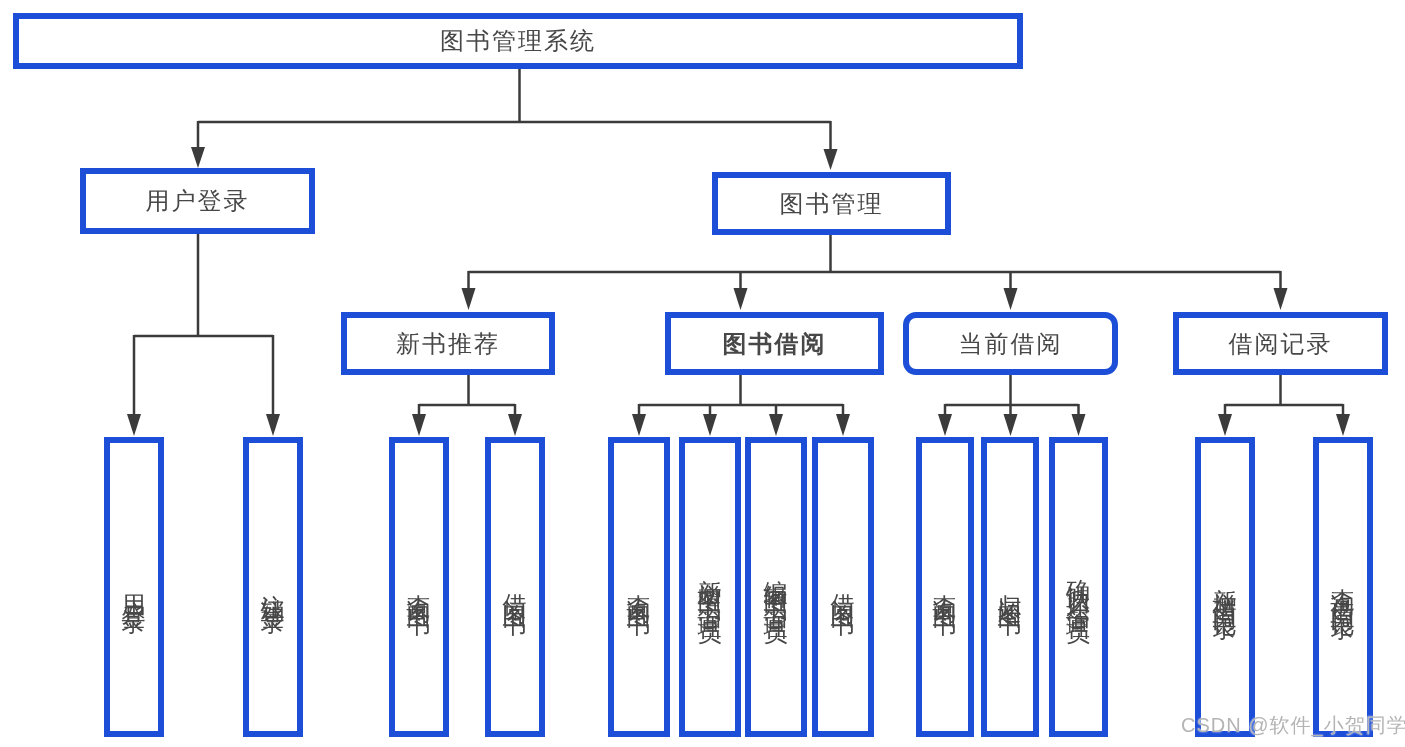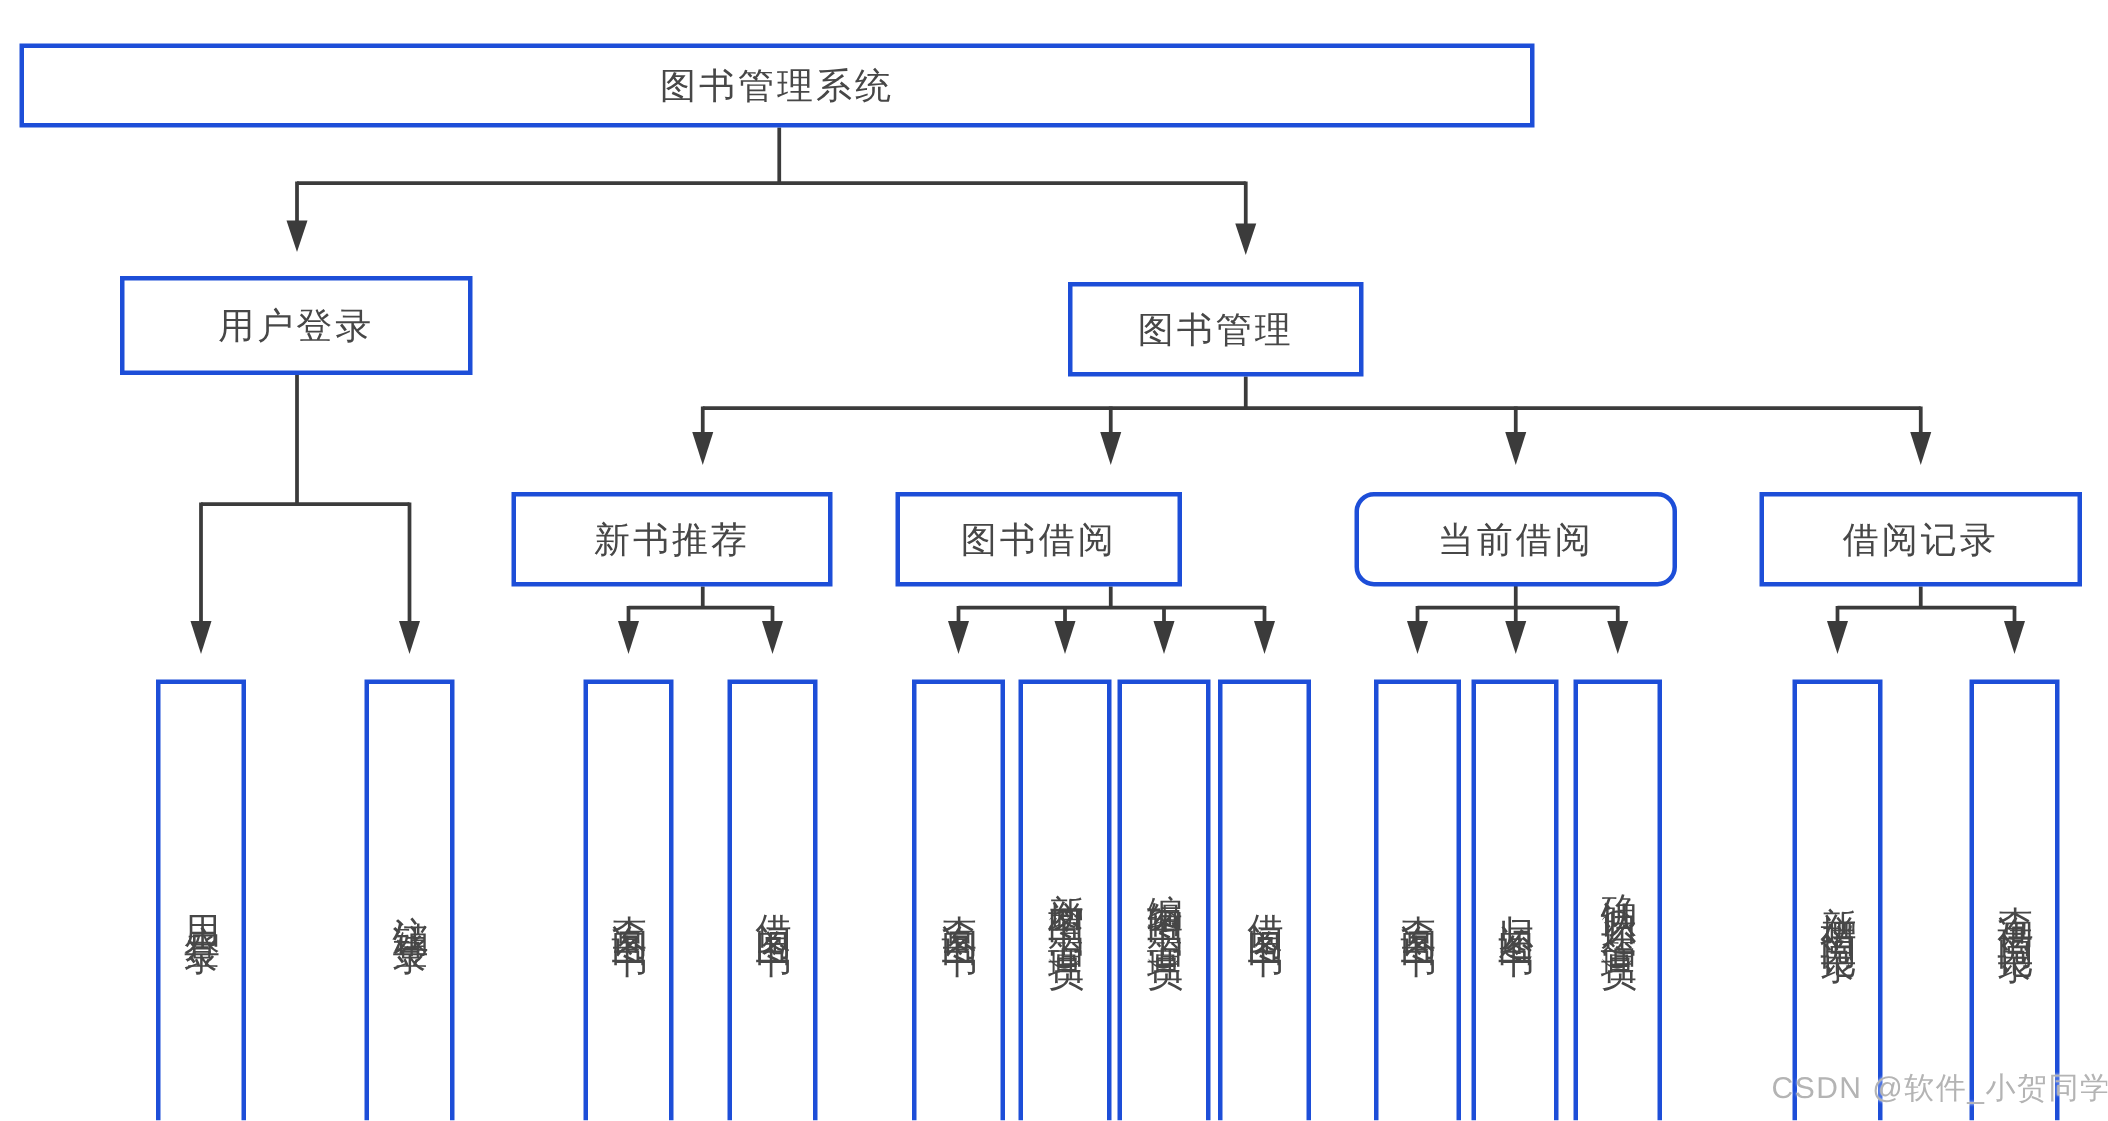--- a/index.html
+++ b/index.html
@@ -20,30 +20,29 @@
     left: 0;
     top: 0;
     width: 1405px;
     height: 747px;
     z-index: 1;
   }
   .node {
     position: absolute;
     box-sizing: border-box;
     background: #ffffff;
-    border: 3px solid #1d4ed8;
+    border: 6px solid #1d4ed8;
     display: flex;
     align-items: center;
     justify-content: center;
     color: #474747;
     font-size: 24px;
     letter-spacing: 2px;
     z-index: 2;
     text-align: center;
-    margin-top: 16px;
   }
   .node.leaf {
     padding: 0;
   }
   .vtext {
     writing-mode: vertical-lr;
     text-orientation: mixed;
     letter-spacing: 6px;
     line-height: 1.05;
     font-size: 24px;
@@ -141,24 +140,24 @@
       <path d="M1225 404 V416"></path>
       <polygon points="1218,414 1232,414 1225,436"></polygon>
       <path d="M1343 404 V416"></path>
       <polygon points="1336,414 1350,414 1343,436"></polygon>
     </g>
   </svg>
 
   <div class="node" style="left:13px; top:13px; width:1010px; height:56px;">图书管理系统</div>
 
   <div class="node" style="left:80px; top:168px; width:235px; height:66px;">用户登录</div>
-  <div class="node" style="left:712px; top:172px; width:197px; height:63px;">图书管理</div>
+  <div class="node" style="left:712px; top:172px; width:239px; height:63px;">图书管理</div>
 
   <div class="node" style="left:341px; top:312px; width:214px; height:63px;">新书推荐</div>
-  <div class="node" style="left:597px; top:312px; width:191px; height:63px;">图书借阅</div>
+  <div class="node" style="left:665px; top:312px; width:219px; height:63px;font-weight:bold;">图书借阅</div>
   <div class="node" style="left:903px; top:312px; width:215px; height:63px;border-radius:13px;">当前借阅</div>
   <div class="node" style="left:1173px; top:312px; width:215px; height:63px;">借阅记录</div>
 
   <div class="node leaf" style="left:104px; top:437px; width:60px; height:300px;">
     <span class="vtext">用户登录</span>
   </div>
   <div class="node leaf" style="left:243px; top:437px; width:60px; height:300px;">
     <span class="vtext">注销登录</span>
   </div>
 

